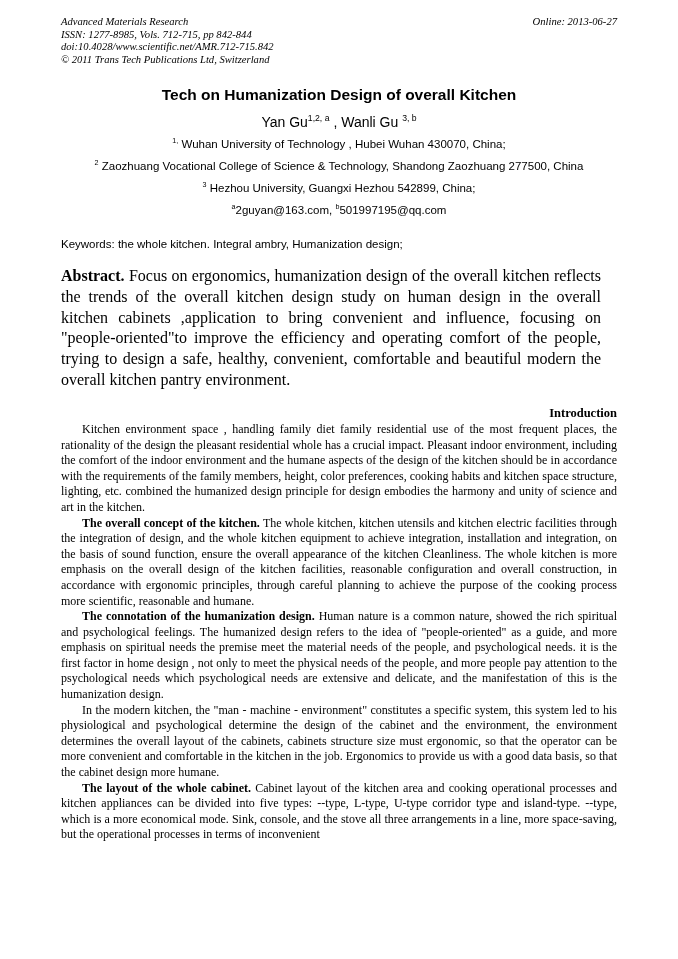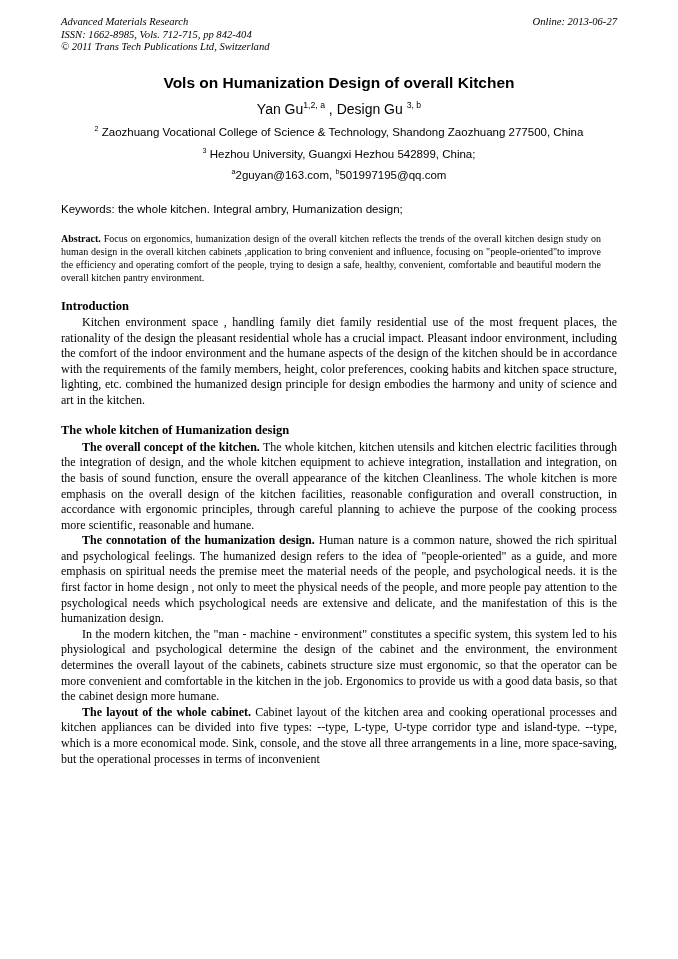--- a/index.html
+++ b/index.html
@@ -55,62 +55,67 @@
   
   .keywords {
     margin: 19px 0 0 0;
     font-family: "Liberation Sans", sans-serif;
     font-size: 11.5px;
     line-height: 1.25;
   }
   .keywords b { font-weight: normal; }
   .abstract {
     margin: 15px 16px 0 0;
-    font-size: 10px;
+    font-size: 16px;
     line-height: 1.3;
     text-align: justify;
   }
   .abstract b { font-weight: bold; }
 
   
   .section-heading {
     margin: 14px 0 1px 0;
     font-size: 12.5px;
     font-weight: bold;
     line-height: 1.3;
+    text-align: right;
   }
   .body-para {
     margin: 0;
     font-size: 12px;
     line-height: 1.3;
     text-align: justify;
   }
   .body-para.indent { text-indent: 21px; }
   .lead { font-weight: bold; }
 </style>
 </head>
 <body>
 
 <div class="page">
 
   <header class="paper-header">
     <div class="header-left">
       <div>Advanced Materials Research</div>
-      <div>ISSN: 1662-8985, Vols. 712-715, pp 842-404</div>
+      <div>ISSN: 1277-8985, Vols. 712-715, pp 842-844</div>
+      <div>doi:10.4028/www.scientific.net/AMR.712-715.842</div>
       <div>© 2011 Trans Tech Publications Ltd, Switzerland</div>
     </div>
     <div class="header-right">Online: 2013-06-27</div>
   </header>
 
-  <h1 class="title">Vols on Humanization Design of overall Kitchen</h1>
+  <h1 class="title">Tech on Humanization Design of overall Kitchen</h1>
 
   <div class="authors">
-    <span>Yan Gu</span><sup>1,2, a</sup><span> , </span><span>Design Gu </span><sup>3, b</sup>
+    <span>Yan Gu</span><sup>1,2, a</sup><span> , </span><span>Wanli Gu </span><sup>3, b</sup>
   </div>
 
+  <div class="affil">
+    <sup>1,</sup><span> Wuhan University of Technology , Hubei Wuhan 430070, China;</span>
+  </div>
   <div class="affil">
     <sup>2</sup><span> Zaozhuang Vocational College of Science &amp; Technology, Shandong Zaozhuang 277500, China</span>
   </div>
   <div class="affil">
     <sup>3</sup><span> Hezhou University, Guangxi Hezhou 542899, China;</span>
   </div>
 
   <div class="emails">
     <sup>a</sup><span>2guyan@163.com</span><span>, </span><sup>b</sup><span>501997195@qq.com</span>
   </div>
@@ -121,21 +126,20 @@
 
   <p class="abstract">
     <b>Abstract.</b><span> Focus on ergonomics, humanization design of the overall kitchen reflects the trends of the overall kitchen design study on human design in the overall kitchen cabinets ,application to bring convenient and influence, focusing on "people-oriented"to improve the efficiency and operating comfort of the people, trying to design a safe, healthy, convenient, comfortable and beautiful modern the overall kitchen pantry environment.</span>
   </p>
 
   <h2 class="section-heading">Introduction</h2>
   <p class="body-para indent">
     <span>Kitchen environment space , handling family diet family residential use of the most frequent places, the rationality of the design the pleasant residential whole has a crucial impact. Pleasant indoor environment, including the comfort of the indoor environment and the humane aspects of the design of the kitchen should be in accordance with the requirements of the family members, height, color preferences, cooking habits and kitchen space structure,  lighting, etc. combined the humanized design principle for design embodies the harmony and unity of science and art in the kitchen.</span>
   </p>
 
-  <h2 class="section-heading">The whole kitchen of Humanization design</h2>
   <p class="body-para indent">
     <b class="lead">The overall concept of the kitchen.</b><span> The whole kitchen, kitchen utensils and kitchen electric facilities through the integration of design, and the whole kitchen equipment to achieve integration, installation and integration, on the basis of sound function, ensure the overall appearance of the kitchen Cleanliness. The whole kitchen is more emphasis on the overall design of the kitchen facilities, reasonable configuration and overall construction, in accordance with ergonomic principles, through careful planning to achieve the purpose of the cooking process more scientific, reasonable and humane.</span>
   </p>
   <p class="body-para indent">
     <b class="lead">The connotation of the humanization design.</b><span> Human nature is a common nature, showed the rich spiritual and psychological feelings. The humanized design refers to the idea of "people-oriented" as a guide, and more emphasis on spiritual needs the premise meet the material needs of the people, and psychological needs. it is the first factor in home design , not only to meet the physical needs of the people, and more people pay attention to the psychological needs which psychological needs are extensive and delicate, and the manifestation of this is the humanization design.</span>
   </p>
 
   <p class="body-para indent">
     <span>In the modern kitchen, the "man - machine - environment" constitutes a specific system, this system led to his physiological and psychological determine the design of the cabinet and the environment, the environment determines the overall layout of the cabinets, cabinets structure size must ergonomic, so that the operator can be more convenient and comfortable in the kitchen in the job. Ergonomics to provide us with a good data basis, so that the cabinet design more humane.</span>
   </p>

